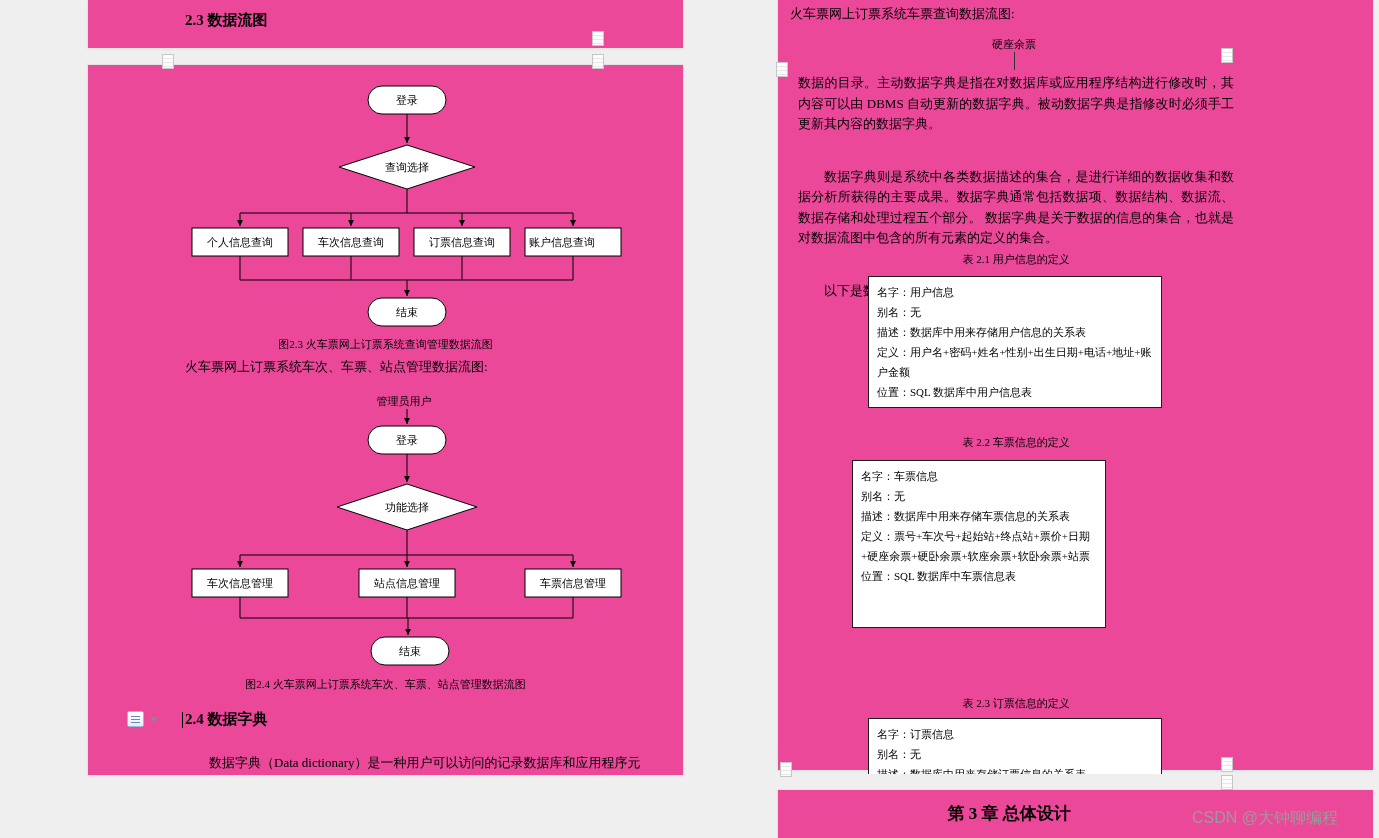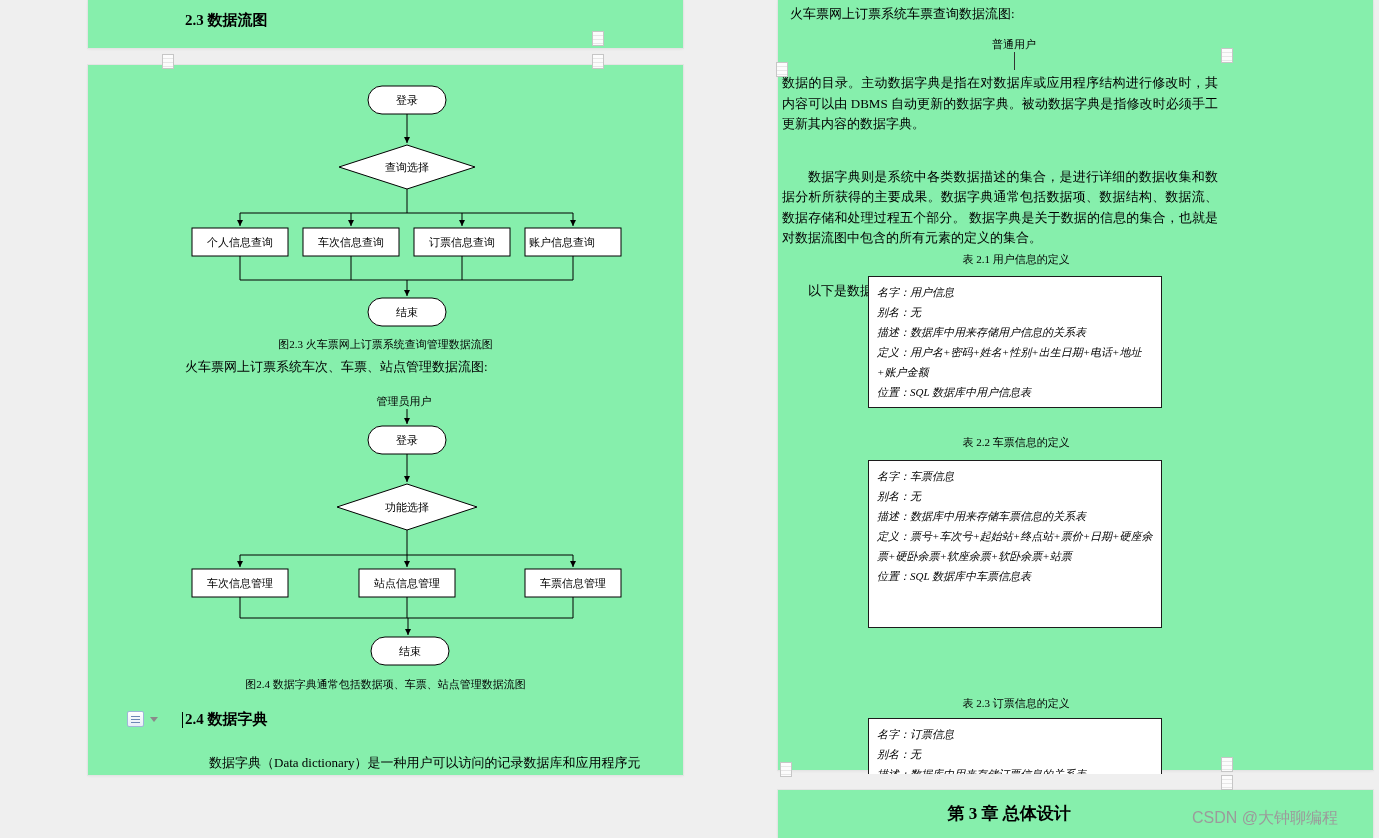--- a/index.html
+++ b/index.html
@@ -4,21 +4,21 @@
 <style>
   * { margin:0; padding:0; box-sizing:border-box; }
   html,body { width:1379px; height:838px; }
   body {
     position:relative; overflow:hidden;
     background:#efefef;
     font-family:"Liberation Serif", serif;
     color:#111;
   }
   .page {
-    position:absolute; background:#86efac;
+    position:absolute; background:#ec4899;
     box-shadow:0 0 0 1px #e4e4e4, 0 1px 3px rgba(0,0,0,.07);
   }
   .center-label {
     position:absolute; transform:translate(-50%,-50%);
     font-size:11px; white-space:nowrap; color:#000;
   }
   .fig-caption {
     position:absolute; left:0; width:100%; text-align:center;
     font-size:11px; line-height:14px; color:#000;
   }
@@ -26,21 +26,21 @@
     position:absolute; font-weight:700; font-size:15px; color:#000;
     white-space:nowrap;
   }
   .bodyline { position:absolute; font-size:13px; white-space:nowrap; color:#000; }
   .paras { position:absolute; }
   .para { font-size:13px; line-height:20.5px; text-align:justify; color:#000; }
   .indent { text-indent:2em;margin-top:32px; }
   .tbl-caption { position:absolute; text-align:center; font-size:11px; color:#000; }
   .defbox {
     position:absolute; border:1px solid #1c1c1c; background:#fff;
-    padding:5px 8px 0; font-size:11px; line-height:20px; color:#000;font-style:italic;
+    padding:5px 8px 0; font-size:11px; line-height:20px; color:#000;
   }
   .defbox.cut { border-bottom:none; overflow:hidden; }
   .vline { position:absolute; width:1px; background:#333; }
   .cursor { position:absolute; width:1px; height:16px; background:#000; }
   .mark-icon {
     position:absolute; width:12px; height:15px; z-index:5;
     border:1px solid #c6c6c6;
     background:repeating-linear-gradient(180deg,#fcfcfc 0 3px,#e7e7e7 3px 4px);
   }
   .paste-icon {
@@ -139,55 +139,55 @@
 
   <div class="bodyline" style="left:97px; top:293px">火车票网上订票系统车次、车票、站点管理数据流图:</div>
 
   <div class="center-label" style="left:316px; top:336px">管理员用户</div>
   <div class="center-label" style="left:319px; top:375px">登录</div>
   <div class="center-label" style="left:319px; top:442px">功能选择</div>
   <div class="center-label" style="left:152px; top:518px">车次信息管理</div>
   <div class="center-label" style="left:319px; top:518px">站点信息管理</div>
   <div class="center-label" style="left:485px; top:518px">车票信息管理</div>
   <div class="center-label" style="left:322px; top:586px">结束</div>
-  <div class="fig-caption" style="top:612px">图2.4 数据字典通常包括数据项、车票、站点管理数据流图</div>
+  <div class="fig-caption" style="top:612px">图2.4 火车票网上订票系统车次、车票、站点管理数据流图</div>
 
   <div class="cursor" style="left:94px; top:647px"></div>
   <div class="heading" style="left:97px; top:645px">2.4 数据字典</div>
 
   <div class="paste-icon" style="left:39px; top:646px"></div>
   <div class="chevron" style="left:62px; top:652px"></div>
 
   <div class="bodyline" style="left:121px; top:689px">数据字典（Data dictionary）是一种用户可以访问的记录数据库和应用程序元</div>
 </div>
 
 <div class="page" style="left:778px; top:0; width:595px; height:770px">
 
   <div class="bodyline" style="left:12px; top:5px">火车票网上订票系统车票查询数据流图:</div>
 
-  <div class="center-label" style="left:236px; top:44px">普通用户</div>
+  <div class="center-label" style="left:236px; top:44px">硬座余票</div>
   <div class="vline" style="left:236px; top:52px; height:18px"></div>
 
-  <div class="paras" style="left:4px; top:73px; width:436px">
+  <div class="paras" style="left:20px; top:73px; width:436px">
     <p class="para">数据的目录。主动数据字典是指在对数据库或应用程序结构进行修改时，其内容可以由 DBMS 自动更新的数据字典。被动数据字典是指修改时必须手工更新其内容的数据字典。</p>
     <p class="para indent">数据字典则是系统中各类数据描述的集合，是进行详细的数据收集和数据分析所获得的主要成果。数据字典通常包括数据项、数据结构、数据流、数据存储和处理过程五个部分。 数据字典是关于数据的信息的集合，也就是对数据流图中包含的所有元素的定义的集合。</p>
     <p class="para indent">以下是数据流图中主要元素的数据字典卡片:</p>
   </div>
 
   <div class="tbl-caption" style="left:12px; top:252px; width:452px">表 2.1 用户信息的定义</div>
   <div class="defbox" style="left:90px; top:276px; width:294px; height:132px">
     <div>名字：用户信息</div>
     <div>别名：无</div>
     <div>描述：数据库中用来存储用户信息的关系表</div>
     <div>定义：用户名+密码+姓名+性别+出生日期+电话+地址+账户金额</div>
     <div>位置：SQL 数据库中用户信息表</div>
   </div>
 
   <div class="tbl-caption" style="left:12px; top:435px; width:452px">表 2.2 车票信息的定义</div>
-  <div class="defbox" style="left:90px; top:460px; width:294px; height:168px">
+  <div class="defbox" style="left:74px; top:460px; width:254px; height:168px">
     <div>名字：车票信息</div>
     <div>别名：无</div>
     <div>描述：数据库中用来存储车票信息的关系表</div>
     <div>定义：票号+车次号+起始站+终点站+票价+日期+硬座余票+硬卧余票+软座余票+软卧余票+站票</div>
     <div>位置：SQL 数据库中车票信息表</div>
   </div>
 
   <div class="tbl-caption" style="left:12px; top:696px; width:452px">表 2.3 订票信息的定义</div>
   <div class="defbox cut" style="left:90px; top:718px; width:294px; height:56px">
     <div>名字：订票信息</div>

